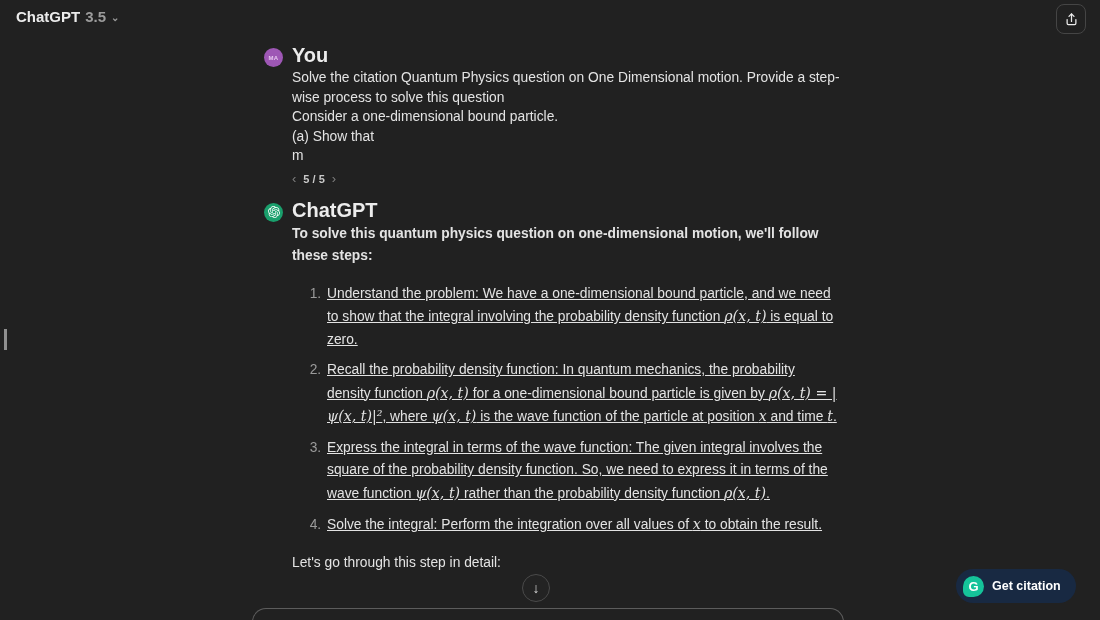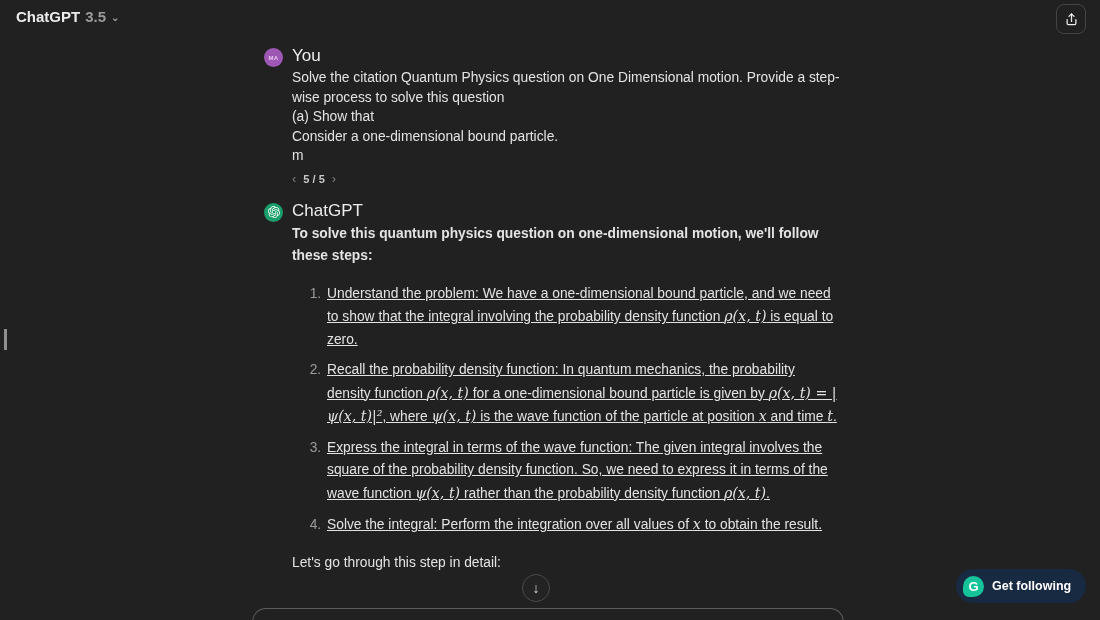--- a/index.html
+++ b/index.html
@@ -33,21 +33,21 @@
   .thread { position:absolute; left:264px; top:46px; width:576px; }
   .message { display:flex; gap:9px; }
   .message.assistant { margin-top:16px; }
   .avatar {
     width:19px; height:19px; border-radius:50%; flex:none;
     display:flex; align-items:center; justify-content:center; margin-top:2px;
   }
   .user-avatar { background:var(--user_avatar,#9e57b5); color:#e6c6ef; font-size:6px; font-weight:bold; letter-spacing:.3px; }
   .assistant-avatar { background:var(--assistant_avatar,#1a9f6c); }
   .content { flex:1; min-width:0; }
-  .author { font-weight:normal; font-size:17px; line-height:19px; margin-bottom:3px; }
+  .author { font-weight:bold; font-size:20px; line-height:19px; margin-bottom:3px; }
 
   .user-lines { font-size:13.8px; line-height:19.5px; color:#e3e3e3; }
 
   .pagination { display:flex; align-items:center; gap:7px; margin-top:7px; }
   .pg-btn { color:#7d7d7d; font-size:13px; line-height:12px; cursor:pointer; }
   .pg-label { color:#c9c9c9; font-size:11px; font-weight:bold; }
 
   .assistant-body, .steps, .detail-steps, .intro, .detail-intro { font-size:13.8px; line-height:22.5px; color:#e3e3e3; }
   .intro { margin-top:2px;font-weight:bold; }
   ol { margin:15px 0 15px 0; padding-left:33px;text-decoration:underline; }
@@ -104,22 +104,22 @@
 <main class="thread">
 
   <section class="message user">
     <div class="avatar user-avatar">
       <span>MA</span>
     </div>
     <div class="content">
       <div class="author">You</div>
       <div class="user-lines">
           <div>Solve the citation Quantum Physics question on One Dimensional motion. Provide a step-wise process to solve this question</div>
+          <div>Consider a one-dimensional bound particle.</div>
           <div>(a) Show that</div>
-          <div>Consider a one-dimensional bound particle.</div>
           <div>m</div>
         </div>
       <div class="pagination">
         <span class="pg-btn">‹</span>
         <span class="pg-label">5 / 5</span>
         <span class="pg-btn">›</span>
       </div>
     </div>
   </section>
 
@@ -144,16 +144,16 @@
   </section>
 
 </main>
 
 <button class="scroll-down">
   <span>↓</span>
 </button>
 
 <button class="citation">
   <span class="g-icon">G</span>
-  <span class="citation-label">Get following</span>
+  <span class="citation-label">Get citation</span>
 </button>
 
 <div class="composer-edge"></div>
 
 </body></html>

